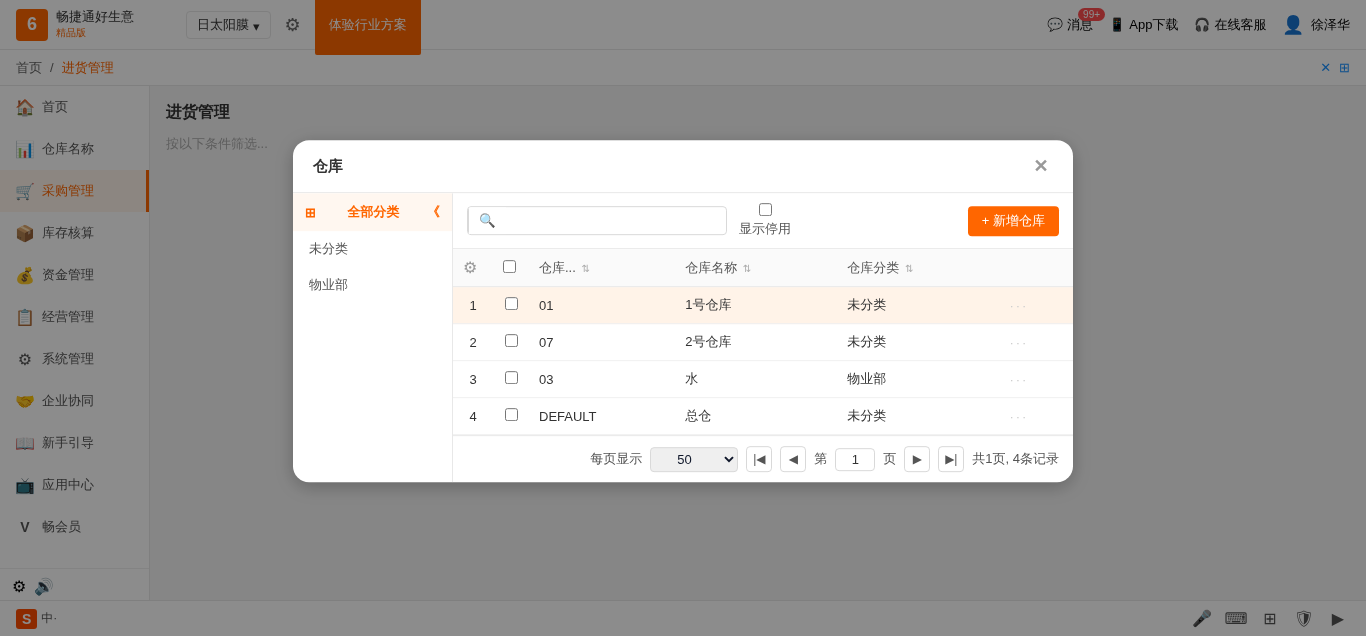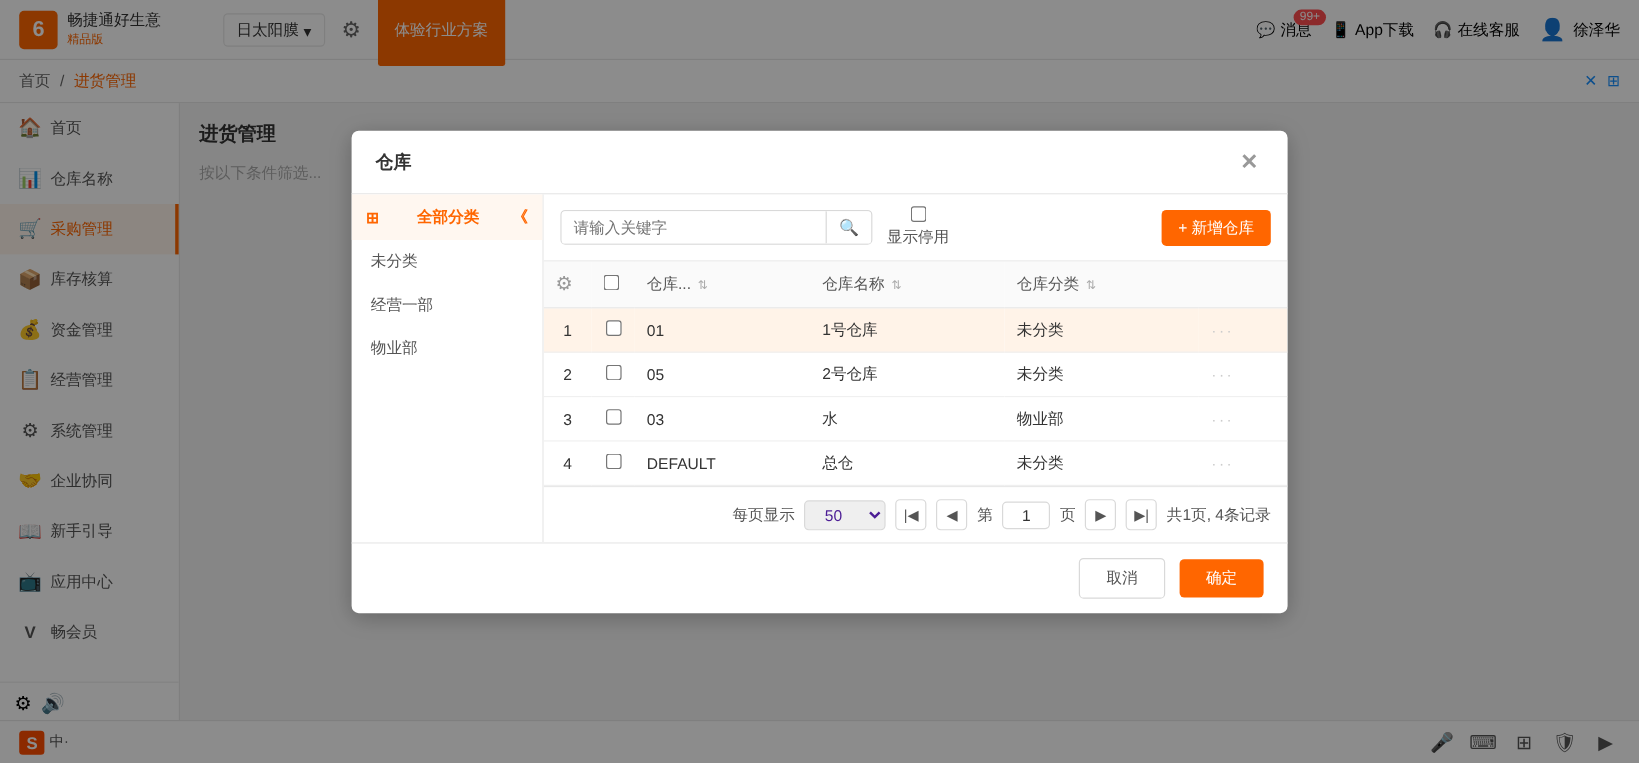--- a/index.html
+++ b/index.html
@@ -84,21 +84,21 @@
       position: fixed; top: 0; left: 0; right: 0; bottom: 0;
       background: rgba(0,0,0,0.45); z-index: 100;
     }
 
     
     .modal {
       position: fixed;
       top: 50%; left: 50%;
       transform: translate(-50%, -52%);
       background: #fff;
-      border-radius: 6px;
+      border-radius: 16px;
       width: 780px;
       max-height: 560px;
       z-index: 200;
       display: flex;
       flex-direction: column;
       box-shadow: 0 4px 20px rgba(0,0,0,0.25);
     }
     .modal-header {
       display: flex; align-items: center; justify-content: space-between;
       padding: 14px 20px;
@@ -178,21 +178,21 @@
     .table-scroll { flex: 1; overflow-y: auto; }
 
     
     .pagination-bar {
       display: flex; align-items: center; justify-content: flex-end;
       padding: 10px 14px; border-top: 1px solid #e8e8e8;
       gap: 8px; font-size: 13px; color: #555;
     }
     .page-select {
       border: 1px solid #d9d9d9; border-radius: 4px;
-      padding: 3px 12px; font-size: 13px; color: #4c1d95;
+      padding: 3px 22px; font-size: 13px; color: #0f172a;
     }
     .page-btn {
       width: 26px; height: 26px; display: flex; align-items: center; justify-content: center;
       border: 1px solid #d9d9d9; border-radius: 4px; cursor: pointer;
       background: #fff; color: #555; font-size: 12px;
     }
     .page-input {
       width: 40px; text-align: center;
       border: 1px solid #d9d9d9; border-radius: 4px;
       padding: 3px; font-size: 13px; color: #333;
@@ -351,30 +351,28 @@
   <div class="modal-body">
 
     <div class="category-panel">
       <div class="category-header">
         <span style="margin-right:4px;">⊞</span>
         <span>全部分类</span>
         <span>《</span>
       </div>
       <div class="category-list">
         <div class="category-item">未分类</div>
-        <div class="category-item">经营一部</div>
         <div class="category-item">物业部</div>
       </div>
     </div>
 
     <div class="table-panel">
 
       <div class="table-toolbar">
         <div class="search-box">
-          <input type="text" class="search-input" placeholder="请输入关键字" style="">
           <button class="search-btn">🔍</button>
         </div>
         <label class="show-disabled-label">
           <input type="checkbox" style="">
           <span>显示停用</span>
         </label>
         <button class="btn-add-warehouse">+ 新增仓库</button>
       </div>
 
       <div class="table-scroll">
@@ -394,21 +392,21 @@
               <td class="col-num">1</td>
               <td class="col-check"><input type="checkbox" style=""></td>
               <td>01</td>
               <td>1号仓库</td>
               <td>未分类</td>
               <td><span class="more-dots">···</span></td>
             </tr>
             <tr>
               <td class="col-num">2</td>
               <td class="col-check"><input type="checkbox" style=""></td>
-              <td>05</td>
+              <td>07</td>
               <td>2号仓库</td>
               <td>未分类</td>
               <td><span class="more-dots">···</span></td>
             </tr>
             <tr>
               <td class="col-num">3</td>
               <td class="col-check"><input type="checkbox" style=""></td>
               <td>03</td>
               <td>水</td>
               <td>物业部</td>
@@ -438,24 +436,20 @@
         <span>第</span>
         <input type="text" class="page-input" value="1" style="">
         <span>页</span>
         <span class="page-btn">▶</span>
         <span class="page-btn">▶|</span>
         <span>共1页, 4条记录</span>
       </div>
     </div>
   </div>
 
-  <div class="modal-footer">
-    <button class="btn-cancel">取消</button>
-    <button class="btn-confirm">确定</button>
-  </div>
 </div>
 
 <div class="bottom-bar">
   <div style="display:flex;align-items:center;gap:4px;margin-right:auto;">
     <span style="background:#ff4d00;color:#fff;font-size:14px;font-weight:bold;padding:2px 6px;border-radius:3px;">S</span>
     <span style="color:#555;font-size:12px;">中·</span>
   </div>
   <span class="bottom-icon">🎤</span>
   <span class="bottom-icon">⌨</span>
   <span class="bottom-icon">⊞</span>

